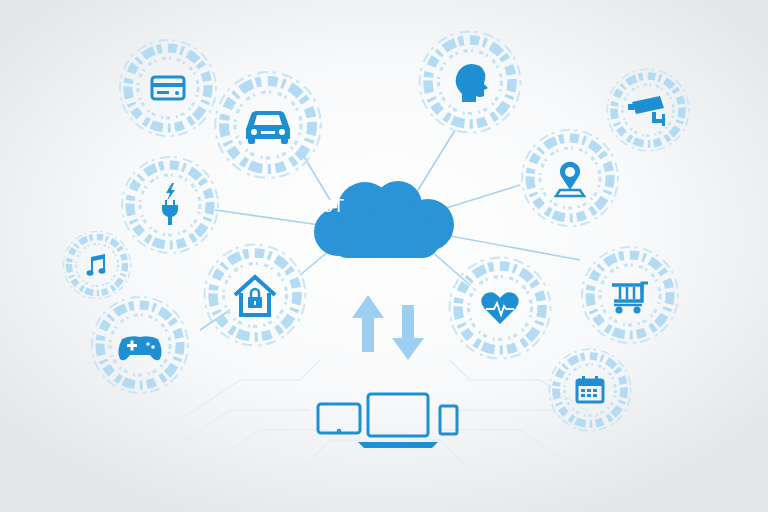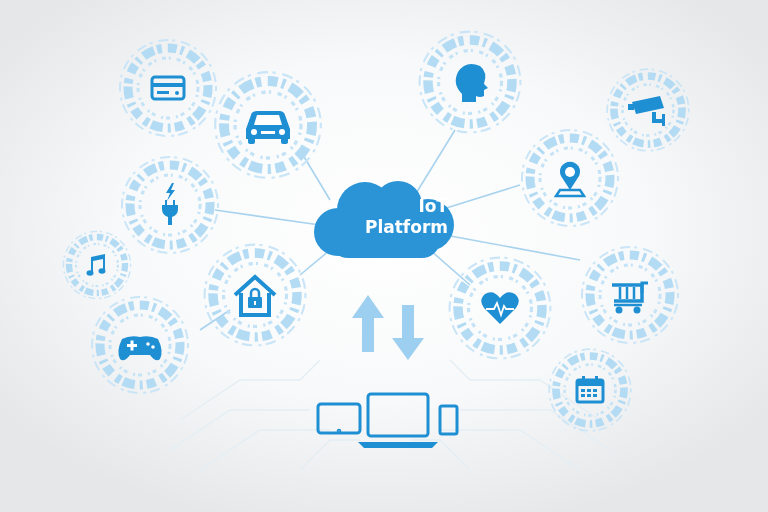--- a/index.html
+++ b/index.html
@@ -1,21 +1,21 @@
 <!DOCTYPE html>
 <html><head>
 <meta charset="utf-8">
 <style>
   html,body{margin:0;padding:0;}
   body{width:768px;height:512px;overflow:hidden;font-family:"DejaVu Sans",sans-serif;}
   .stage{position:relative;width:768px;height:512px;
     background:radial-gradient(ellipse 62% 60% at 50% 45%, #ffffff 0%, #f8f9fa 55%, #e6e7e8 100%);}
   svg.main{position:absolute;left:0;top:0;}
-  .cloud-label{position:absolute;left:318px;top:196px;width:130px;text-align:right;color:#fff;
-    font-family:"DejaVu Sans",sans-serif;font-weight:bold;font-size:17px;line-height:21px;}
+  .cloud-label{position:absolute;left:318px;top:196px;width:130px;text-align:left;color:#fff;
+    font-family:"DejaVu Sans",sans-serif;font-weight:normal;font-size:17px;line-height:21px;}
 </style>
 </head>
 <body>
 
 <div class="stage">
 <svg class="main" width="768" height="512" viewBox="0 0 768 512">
   <defs>
     <g id="ring">
       <circle r="40" fill="none" stroke="#b3dbf3" stroke-width="9" stroke-dasharray="9 4 3 5 12 3 5 6"></circle>
       <circle r="30" fill="none" stroke="#c4e3f6" stroke-width="3" stroke-dasharray="4 3 2 6"></circle>
@@ -171,15 +171,14 @@
       <path d="M358 442 L438 442 L432 448 L364 448 Z" fill="#1f8fd4" stroke="none"></path>
     </g>
     <g>
       <rect x="440" y="406" width="17" height="28" rx="2"></rect>
     </g>
   </g>
 </svg>
 
 <div class="cloud-label">
   <div>IoT</div>
-  <div>Platform</div>
 </div>
 </div>
 
 </body></html>

